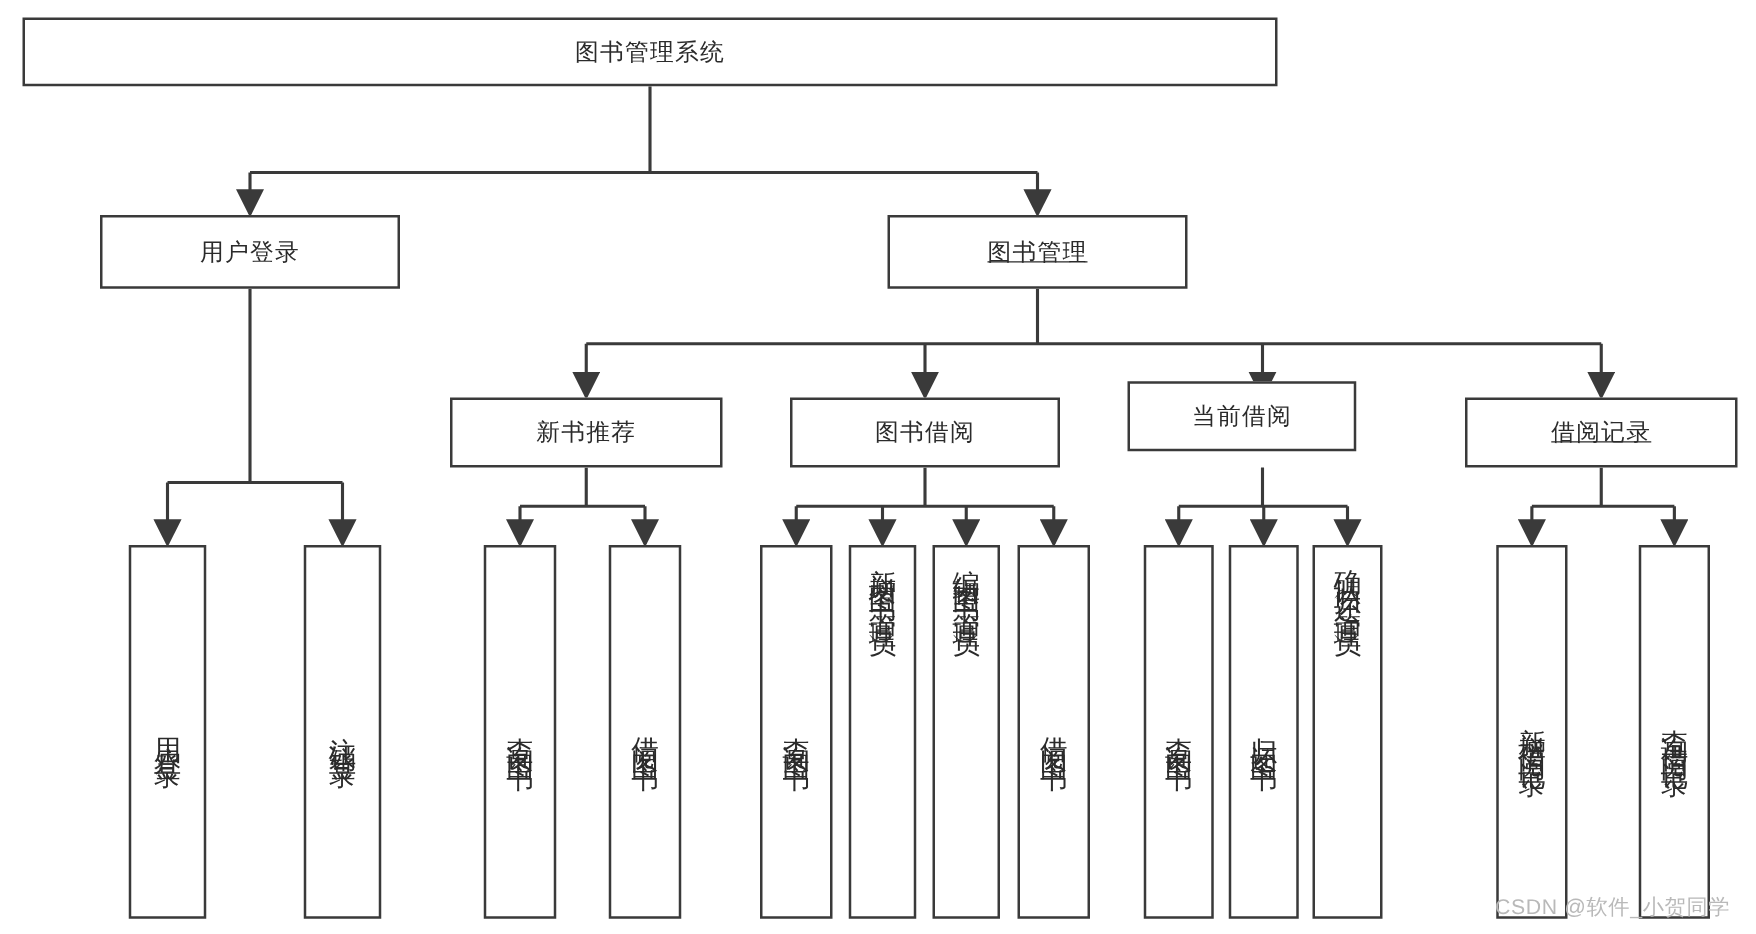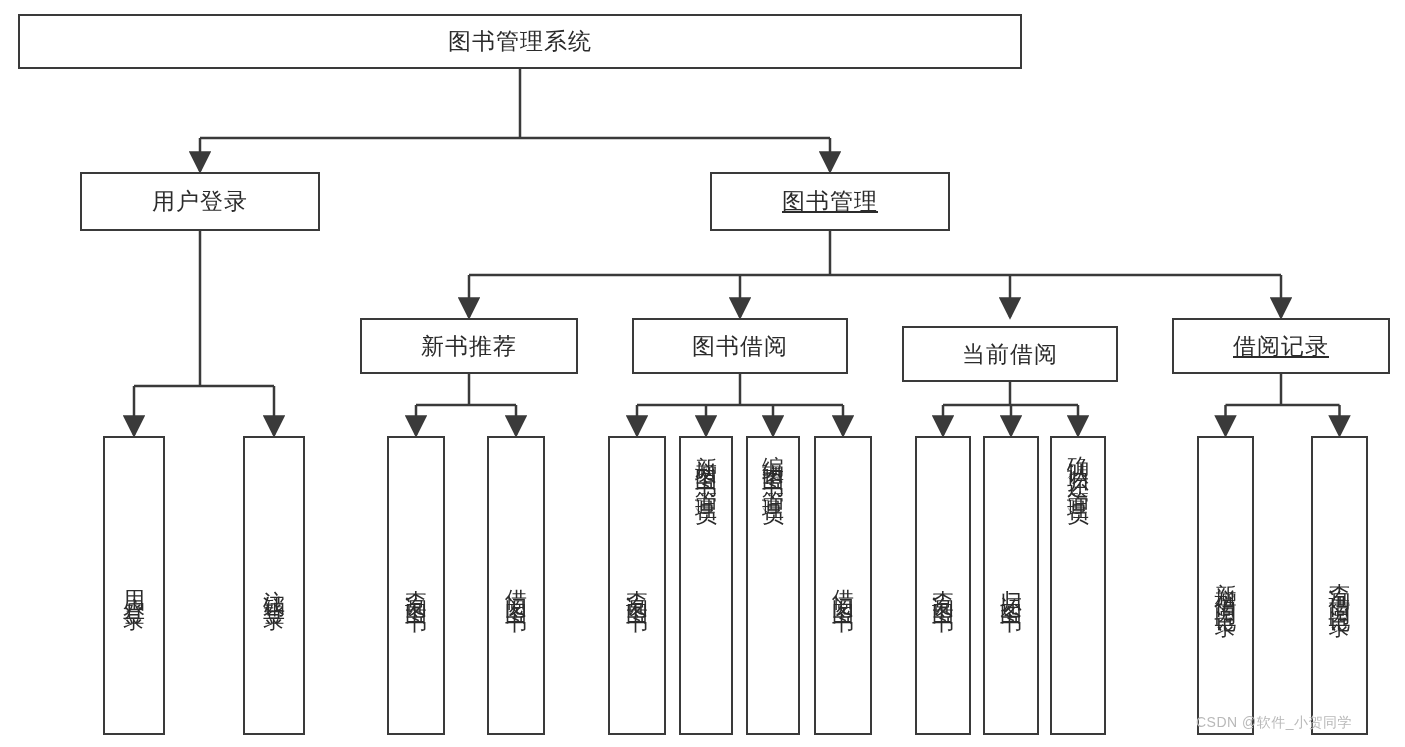--- a/index.html
+++ b/index.html
@@ -31,21 +31,21 @@
     box-sizing: border-box;
     border: 2px solid #3a3a3a;
     background: #ffffff;
     display: flex;
     align-items: center;
     justify-content: center;
     color: #2b2b2b;
     z-index: 2;
   }
   .node.horiz {
-    font-size: 23px;
+    font-size: 19px;
     letter-spacing: 1px;
   }
   .node.vert {
     font-size: 22px;
     align-items: flex-start;
     justify-content: center;
     padding-top: 0;
   }
   .node.vert .vtext {
     writing-mode: vertical-rl;
@@ -53,21 +53,21 @@
     letter-spacing: 7px;
     line-height: 1;
     white-space: nowrap;
     display: block;
   }
   .node.vert.center-text {
     align-items: center;
   }
   .watermark {
     position: absolute;
-    font-size: 14px;
+    font-size: 17px;
     color: #b9b9b9;
     white-space: nowrap;
     z-index: 5;
     letter-spacing: 0.5px;
   }
 </style>
 </head>
 <body>
 
 <div id="canvas">
@@ -124,21 +124,21 @@
   <div class="node horiz" style="left:710px;top:172px;width:240px;height:59px;text-decoration:underline;">
     <span>图书管理</span>
   </div>
 
   <div class="node horiz" style="left:360px;top:318px;width:218px;height:56px;">
     <span>新书推荐</span>
   </div>
   <div class="node horiz" style="left:632px;top:318px;width:216px;height:56px;">
     <span>图书借阅</span>
   </div>
-  <div class="node horiz" style="left:902px;top:326px;width:216px;height:56px;text-align:right;">
+  <div class="node horiz" style="left:902px;top:305px;width:183px;height:56px;text-align:right;">
     <span>当前借阅</span>
   </div>
   <div class="node horiz" style="left:1172px;top:318px;width:218px;height:56px;text-decoration:underline;">
     <span>借阅记录</span>
   </div>
 
   <div class="node vert center-text" style="left:103px;top:436px;width:62px;height:299px;">
     <span class="vtext">用户登录</span>
   </div>
   <div class="node vert center-text" style="left:243px;top:436px;width:62px;height:299px;">

